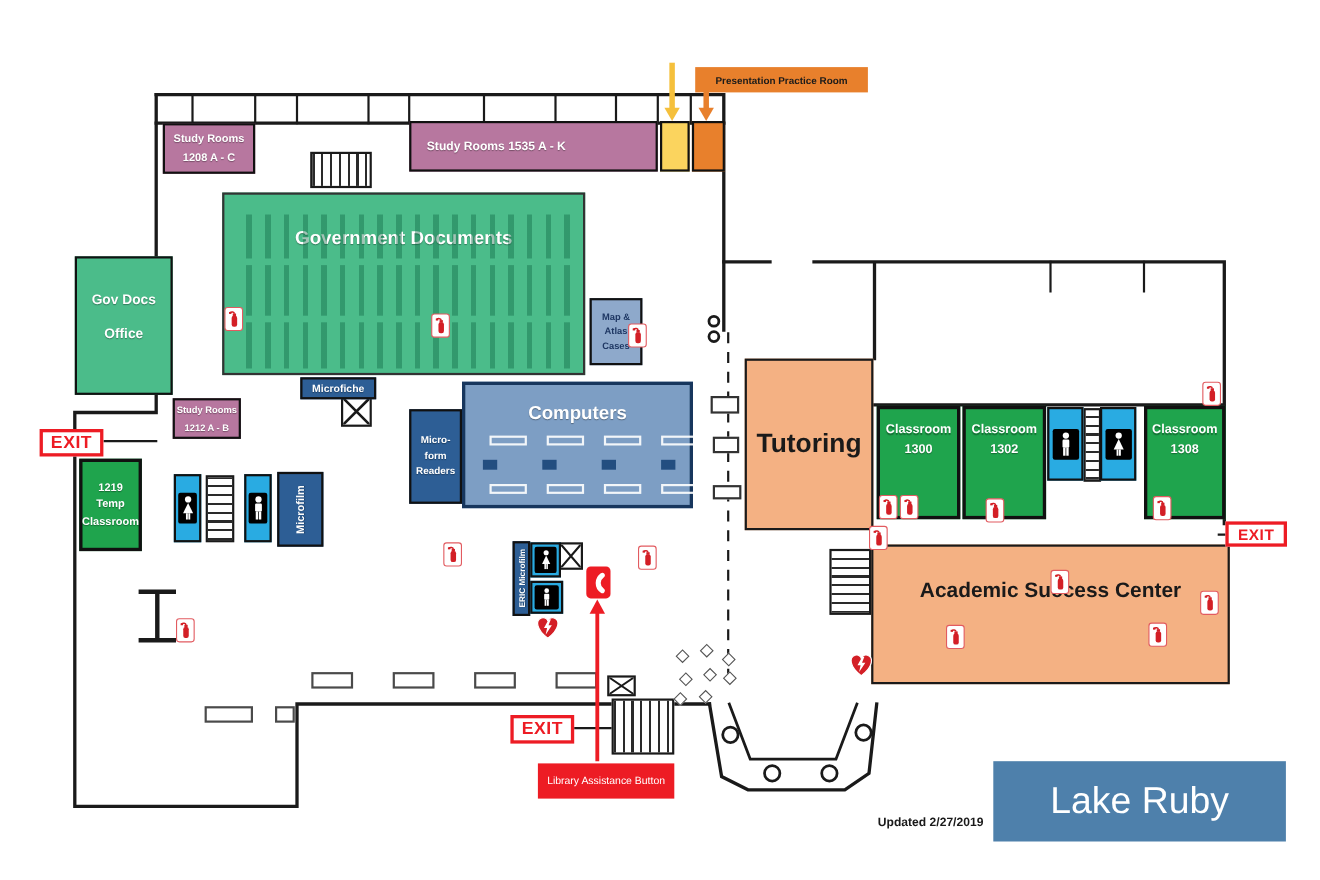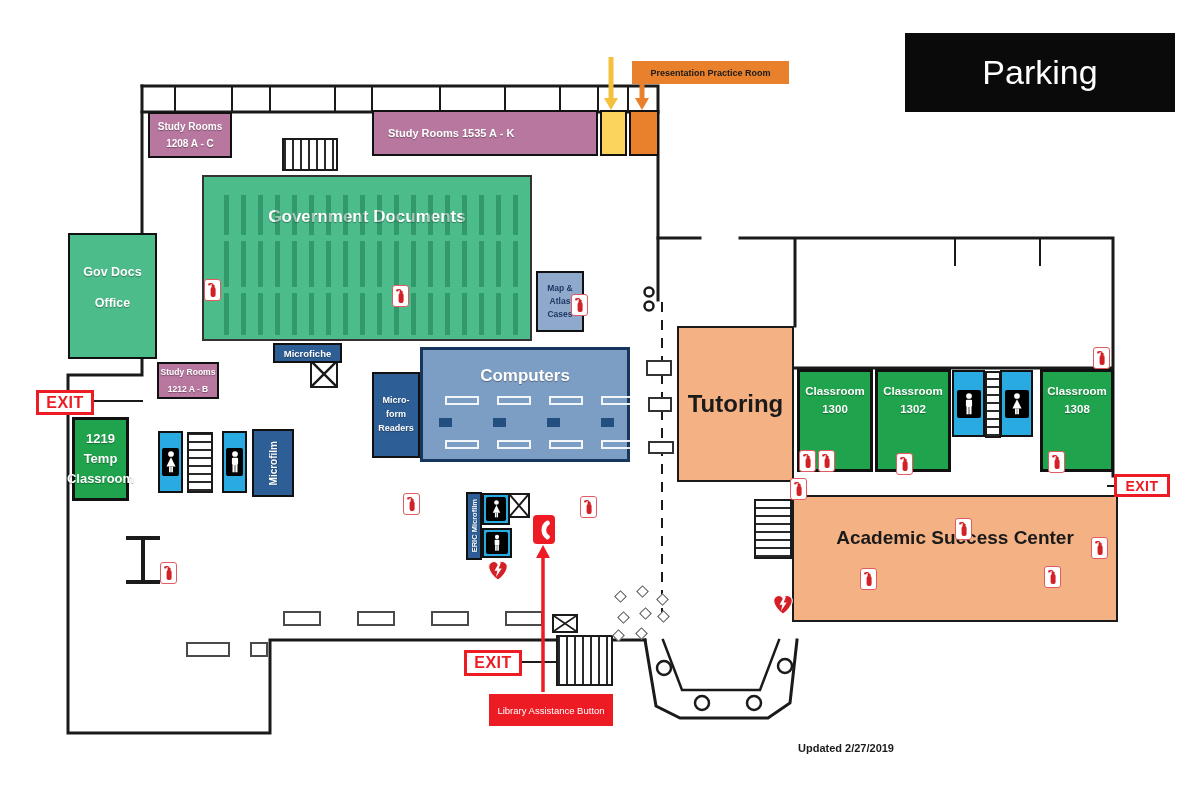--- a/index.html
+++ b/index.html
@@ -170,21 +170,21 @@
 1302</span>
       </div>
       <div class="room" style="left: 1040px; top: 369px; width: 74px; height: 103px; position: absolute; background: rgb(31, 164, 77); border: 3px solid rgb(17, 17, 17); align-items: flex-start; padding-top: 10px;">
         <span class="lbl shadow" style="color: rgb(255, 255, 255); font-size: 11.5px; line-height: 1.6;">Classroom
 1308</span>
       </div>
       <div class="room" style="left: 792px; top: 495px; width: 326px; height: 127px; position: absolute; background: rgb(244, 177, 131); border: 2.5px solid rgb(26, 26, 26); align-items: flex-start; padding-top: 30px;">
         <span class="lbl" style="color: rgb(26, 26, 26); font-size: 19px;">Academic Success Center</span>
       </div>
       <div class="room" style="left: 72px; top: 417px; width: 57px; height: 84px; position: absolute; background: rgb(31, 164, 77); border: 3px solid rgb(17, 17, 17);">
-        <span class="lbl shadow" style="color: rgb(255, 255, 255); font-size: 13px; line-height: 1.55;">1219
+        <span class="lbl shadow" style="color: rgb(255, 255, 255); font-size: 10px; line-height: 1.55;">1219
 Temp
 Classroom</span>
       </div>
       <div class="room vtext" style="left: 252px; top: 429px; width: 42px; height: 68px; position: absolute; background: rgb(45, 94, 149); border: 2.5px solid rgb(17, 17, 17);">
         <span class="lbl shadow" style="color: rgb(255, 255, 255); font-size: 10px;">Microfilm</span>
       </div>
       <div class="room vtext" style="left: 466px; top: 492px; width: 16px; height: 68px; position: absolute; background: rgb(45, 94, 149); border: 2.5px solid rgb(17, 17, 17);">
         <span class="lbl shadow" style="color: rgb(255, 255, 255); font-size: 7.5px;">ERIC Microfilm</span>
       </div>
     </div>
@@ -403,20 +403,20 @@
     <g>
       <line x1="642" y1="83" x2="642" y2="99" stroke="#e8802c" stroke-width="5"></line>
       <polygon points="635,98 649,98 642,110" fill="#e8802c"></polygon>
     </g>
     <g>
       <line x1="543" y1="692" x2="543" y2="556" stroke="#ed1c24" stroke-width="3.5"></line>
       <polygon points="536,558 550,558 543,545" fill="#ed1c24"></polygon>
     </g>
   </svg>
 
-  <div class="callout" id="parking-banner">
-    <span>Parking</span>
+  <div class="callout" id="lake-banner">
+    <span>Lake Ruby</span>
   </div>
   <div class="abs" id="updated">Updated 2/27/2019</div>
   <div class="callout" id="callout-ppr">Presentation Practice Room</div>
   <div class="callout" id="callout-lab">Library Assistance Button</div>
 
 </div>
 
 </body></html>

